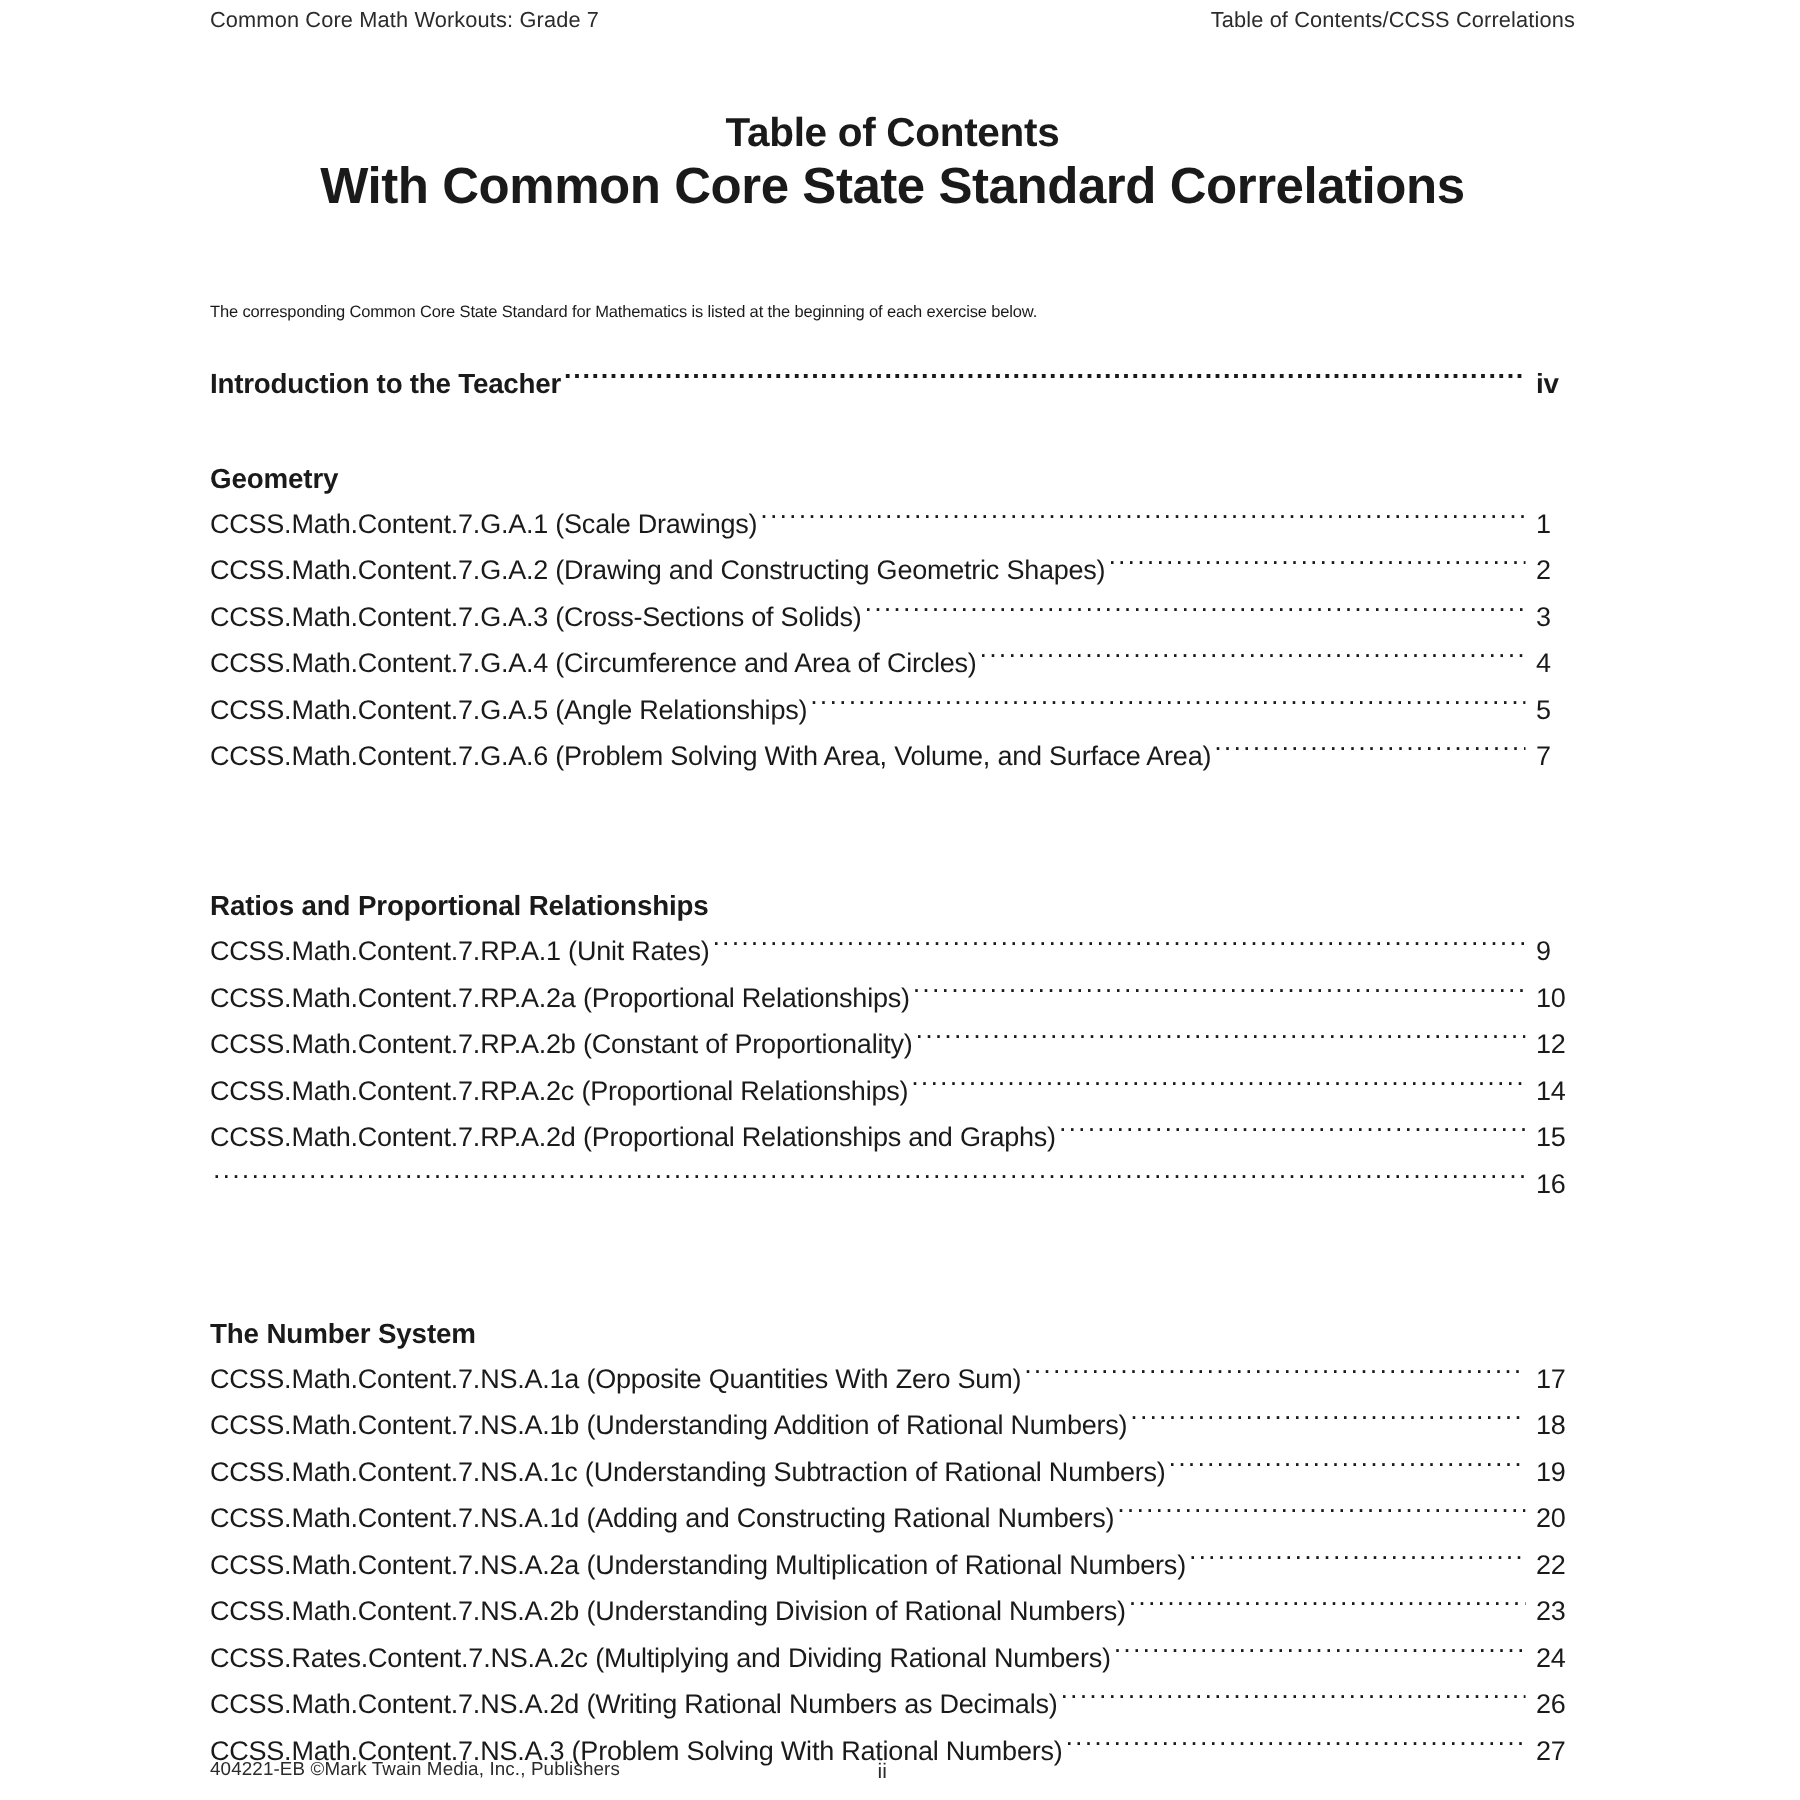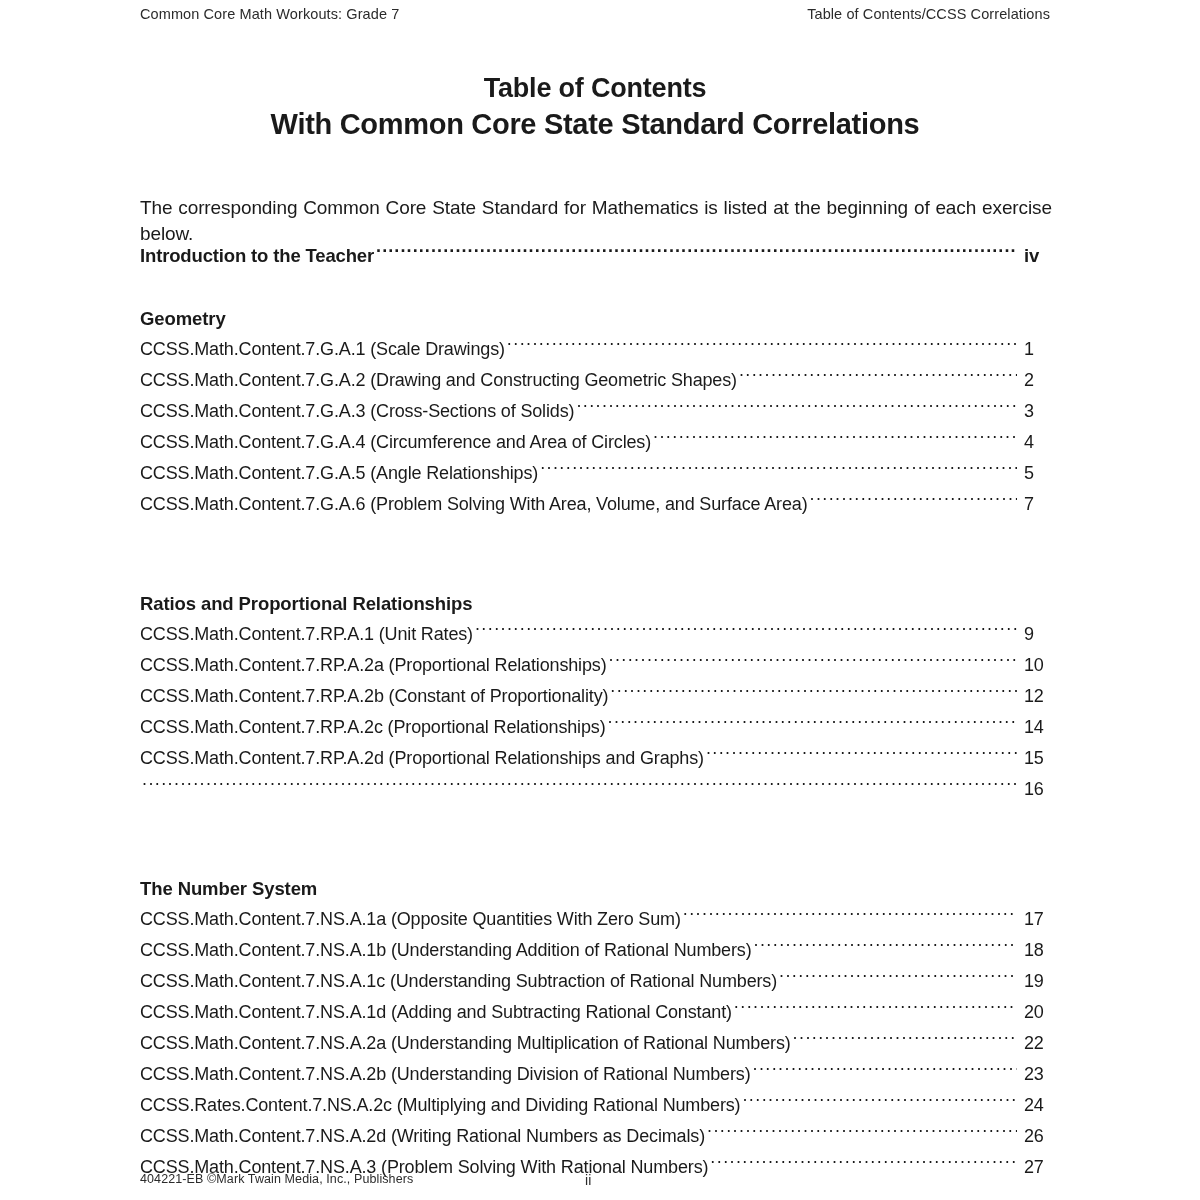--- a/index.html
+++ b/index.html
@@ -48,33 +48,33 @@
     width: 910px;
     text-align: center;
   }
   .title-line-1 {
     font-size: 27px;
     font-weight: bold;
     line-height: 36px;
     letter-spacing: -0.2px;
   }
   .title-line-2 {
-    font-size: 29px;
+    font-size: 34px;
     font-weight: bold;
     line-height: 36px;
     letter-spacing: -0.3px;
   }
 
   
   .intro {
     position: absolute;
     left: 140px;
     top: 167px;
     width: 912px;
-    font-size: 19px;
+    font-size: 11px;
     line-height: 26px;
     text-align: justify;
     letter-spacing: -0.1px;
     margin-top: 28px;
   }
 
   
   .toc {
     position: absolute;
     left: 140px;
@@ -273,21 +273,21 @@
         <span class="label">CCSS.Math.Content.7.NS.A.1b (Understanding Addition of Rational Numbers)</span>
         <span class="leader"></span>
         <span class="pageno">18</span>
       </div>
       <div class="toc-row">
         <span class="label">CCSS.Math.Content.7.NS.A.1c (Understanding Subtraction of Rational Numbers)</span>
         <span class="leader"></span>
         <span class="pageno">19</span>
       </div>
       <div class="toc-row">
-        <span class="label">CCSS.Math.Content.7.NS.A.1d (Adding and Subtracting Rational Constant)</span>
+        <span class="label">CCSS.Math.Content.7.NS.A.1d (Adding and Constructing Rational Numbers)</span>
         <span class="leader"></span>
         <span class="pageno">20</span>
       </div>
       <div class="toc-row">
         <span class="label">CCSS.Math.Content.7.NS.A.2a (Understanding Multiplication of Rational Numbers)</span>
         <span class="leader"></span>
         <span class="pageno">22</span>
       </div>
       <div class="toc-row">
         <span class="label">CCSS.Math.Content.7.NS.A.2b (Understanding Division of Rational Numbers)</span>

